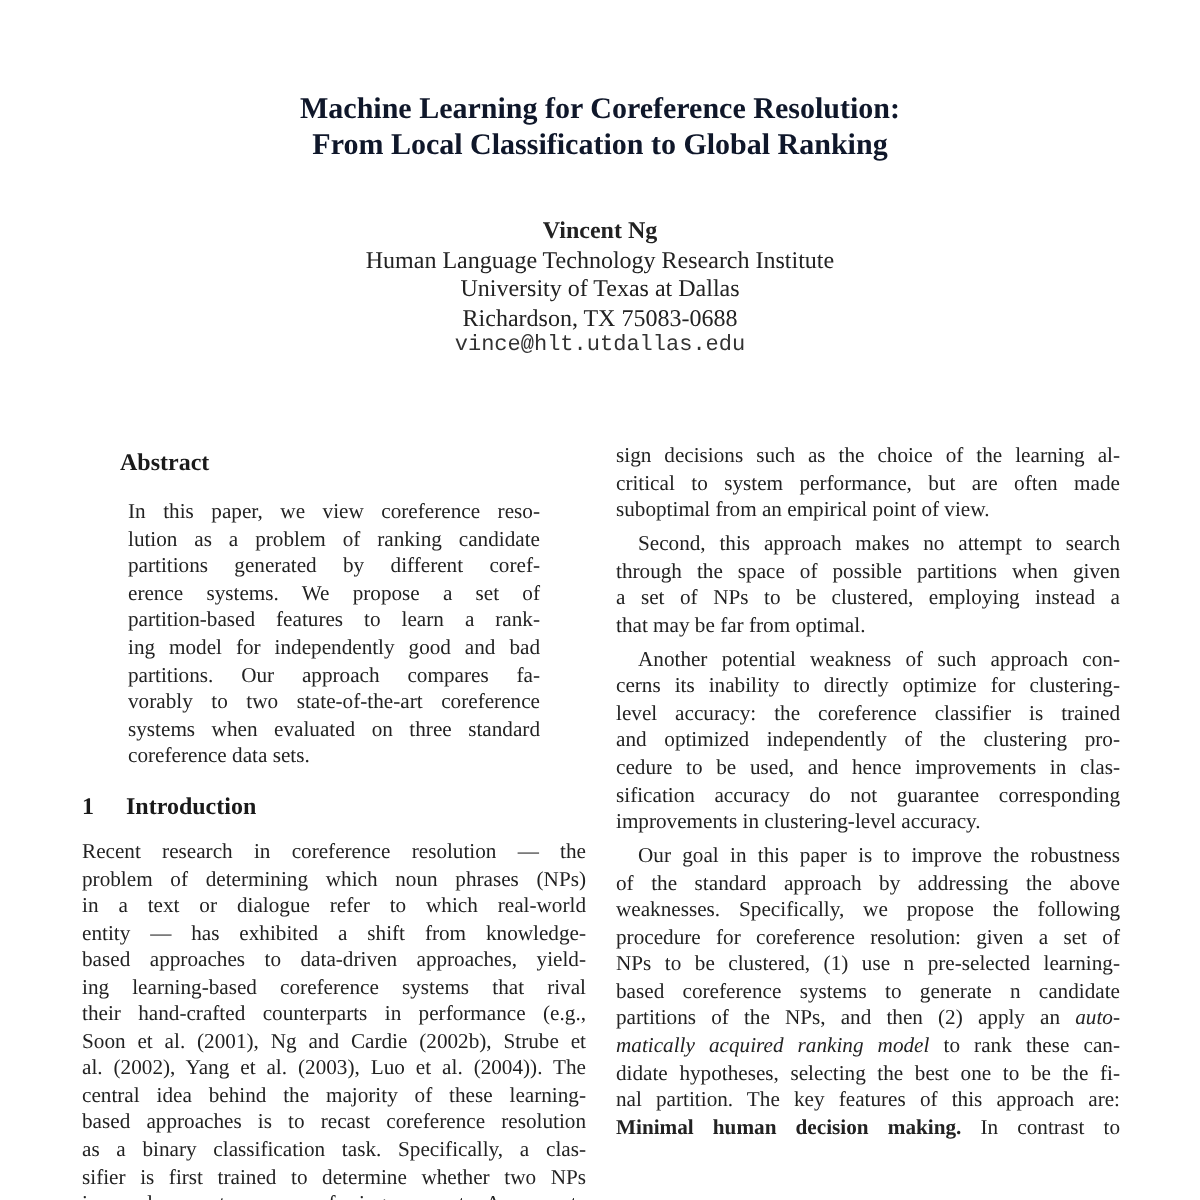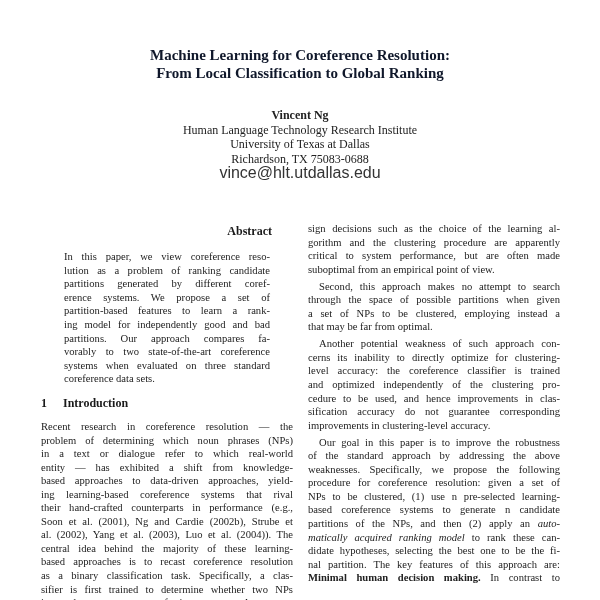--- a/index.html
+++ b/index.html
@@ -3,22 +3,22 @@
 <meta charset="utf-8">
 <style>
   html, body { margin:0; padding:0; background:#ffffff; }
   body { width:600px; height:600px; overflow:hidden; position:relative;
          font-family:"Liberation Serif", serif; color:#1a1a1a; }
   .title { position:absolute; top:46px; left:0; width:600px; text-align:center;
            font-weight:bold; font-size:15px; line-height:18px; color:#0f172a; }
   .author-block { position:absolute; top:108px; left:0; width:600px; text-align:center;
                   font-size:12px; line-height:14.5px; color:#222; }
   .author-name { font-weight:bold; }
-  .email { font-family:Liberation Sans, sans-serif; font-size:16px; color:#333; }
-  .abstract-head { position:absolute; top:224px; left:60px; width:212px; text-align:right;
+  .email { font-family:Liberation Mono, monospace; font-size:11px; color:#333; }
+  .abstract-head { position:absolute; top:224px; left:60px; width:212px; text-align:left;
                    font-weight:bold; font-size:12px; }
   .abstract { position:absolute; top:250px; left:64px; width:206px; font-size:10.6px;
               line-height:13.6px; text-align:justify; color:#222; }
   .section-head { position:absolute; top:396px; left:41px; font-weight:bold; font-size:12px; }
   .section-head .num { display:inline-block; width:22px; }
   .col { position:absolute; font-size:10.6px; line-height:13.55px; text-align:justify; color:#222; }
   .col-left { top:420px; left:41px; width:252px; }
   .col-right { top:222px; left:308px; width:252px; }
   .col p { margin:0; }
   .col p.indent { text-indent:11px; margin-top:3.5px; }
@@ -74,21 +74,20 @@
   <span class="line">central idea behind the majority of these learning-</span>
   <span class="line">based approaches is to recast coreference resolution</span>
   <span class="line">as a binary classification task.  Specifically, a clas-</span>
   <span class="line">sifier is first trained to determine whether two NPs</span>
   <span class="line">in a document are co-referring or not.  A separate</span>
 </div>
 
 <div class="col col-right">
   <p>
     <span class="line">sign decisions such as the choice of the learning al-</span>
-    <span class="line">gorithm and the clustering procedure are apparently</span>
     <span class="line">critical to system performance, but are often made</span>
     <span class="line last">suboptimal from an empirical point of view.</span>
   </p>
   <p class="indent">
     <span class="line">Second, this approach makes no attempt to search</span>
     <span class="line" style="text-indent:0">through the space of possible partitions when given</span>
     <span class="line" style="text-indent:0">a set of NPs to be clustered, employing instead a</span>
     <span class="line last" style="text-indent:0">that may be far from optimal.</span>
   </p>
   <p class="indent">

